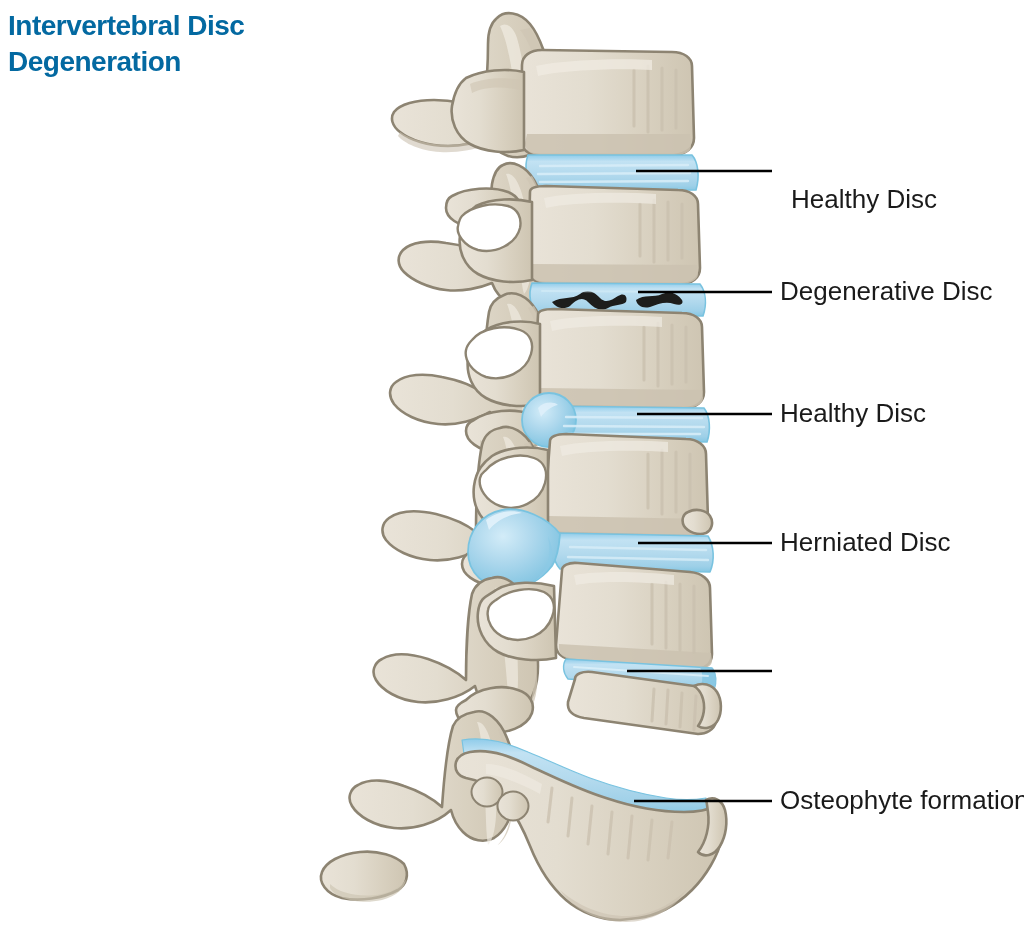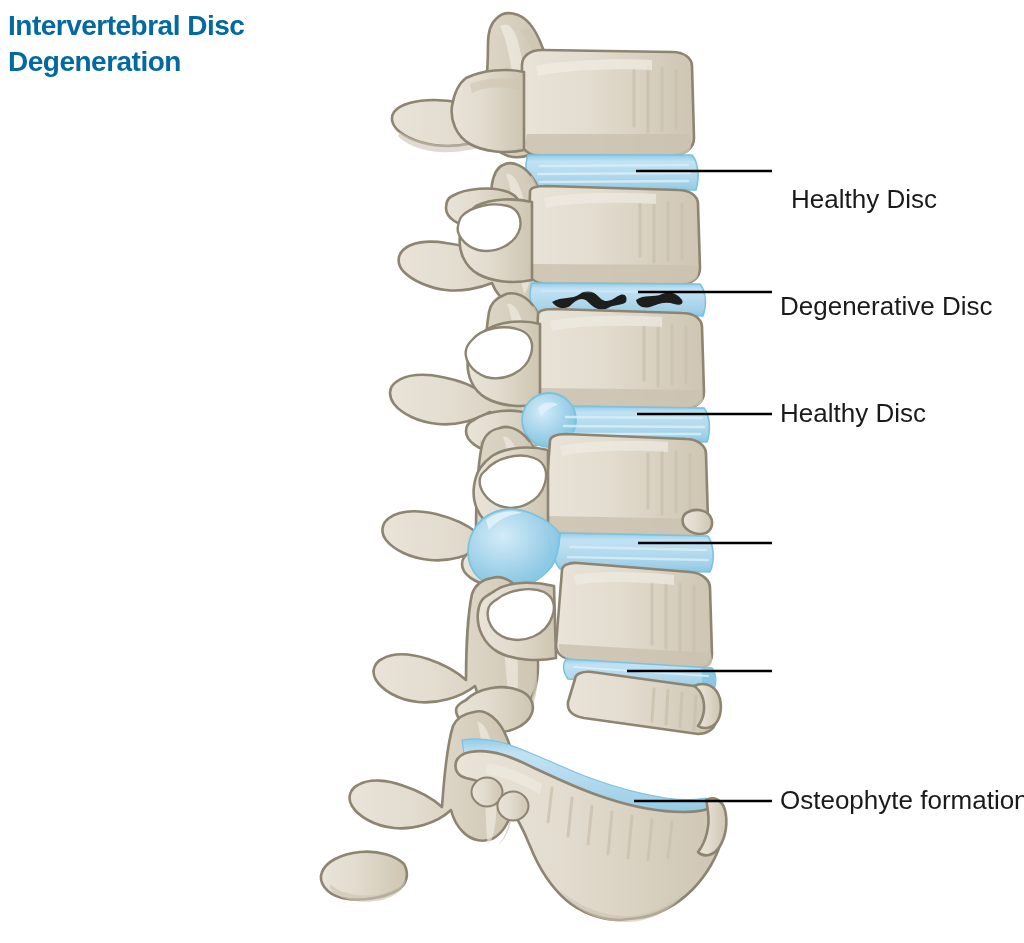--- a/index.html
+++ b/index.html
@@ -358,17 +358,18 @@
       <line x1="636" y1="171" x2="772" y2="171"></line>
       <line x1="638" y1="292" x2="772" y2="292"></line>
       <line x1="637" y1="414" x2="772" y2="414"></line>
       <line x1="638" y1="543" x2="772" y2="543"></line>
       <line x1="627" y1="671" x2="772" y2="671"></line>
       <line x1="634" y1="801" x2="772" y2="801"></line>
     </g>
   </svg>
 
   <div class="callout-text" style="left:791px; top:157px;margin-top:29px;">Healthy Disc</div>
-  <div class="callout-text" style="left:780px; top:278px;margin-top:15px;">Degenerative Disc</div>
+  <div class="callout-text" style="left:780px; top:278px;">Degenerative Disc</div>
   <div class="callout-text" style="left:780px; top:400px;">Healthy Disc</div>
+  <div class="callout-text" style="left:780px; top:529px;">Herniated Disc</div>
   <div class="callout-text" style="left:780px; top:787px;">Osteophyte formation</div>
 
 </div>
 
 </body></html>

